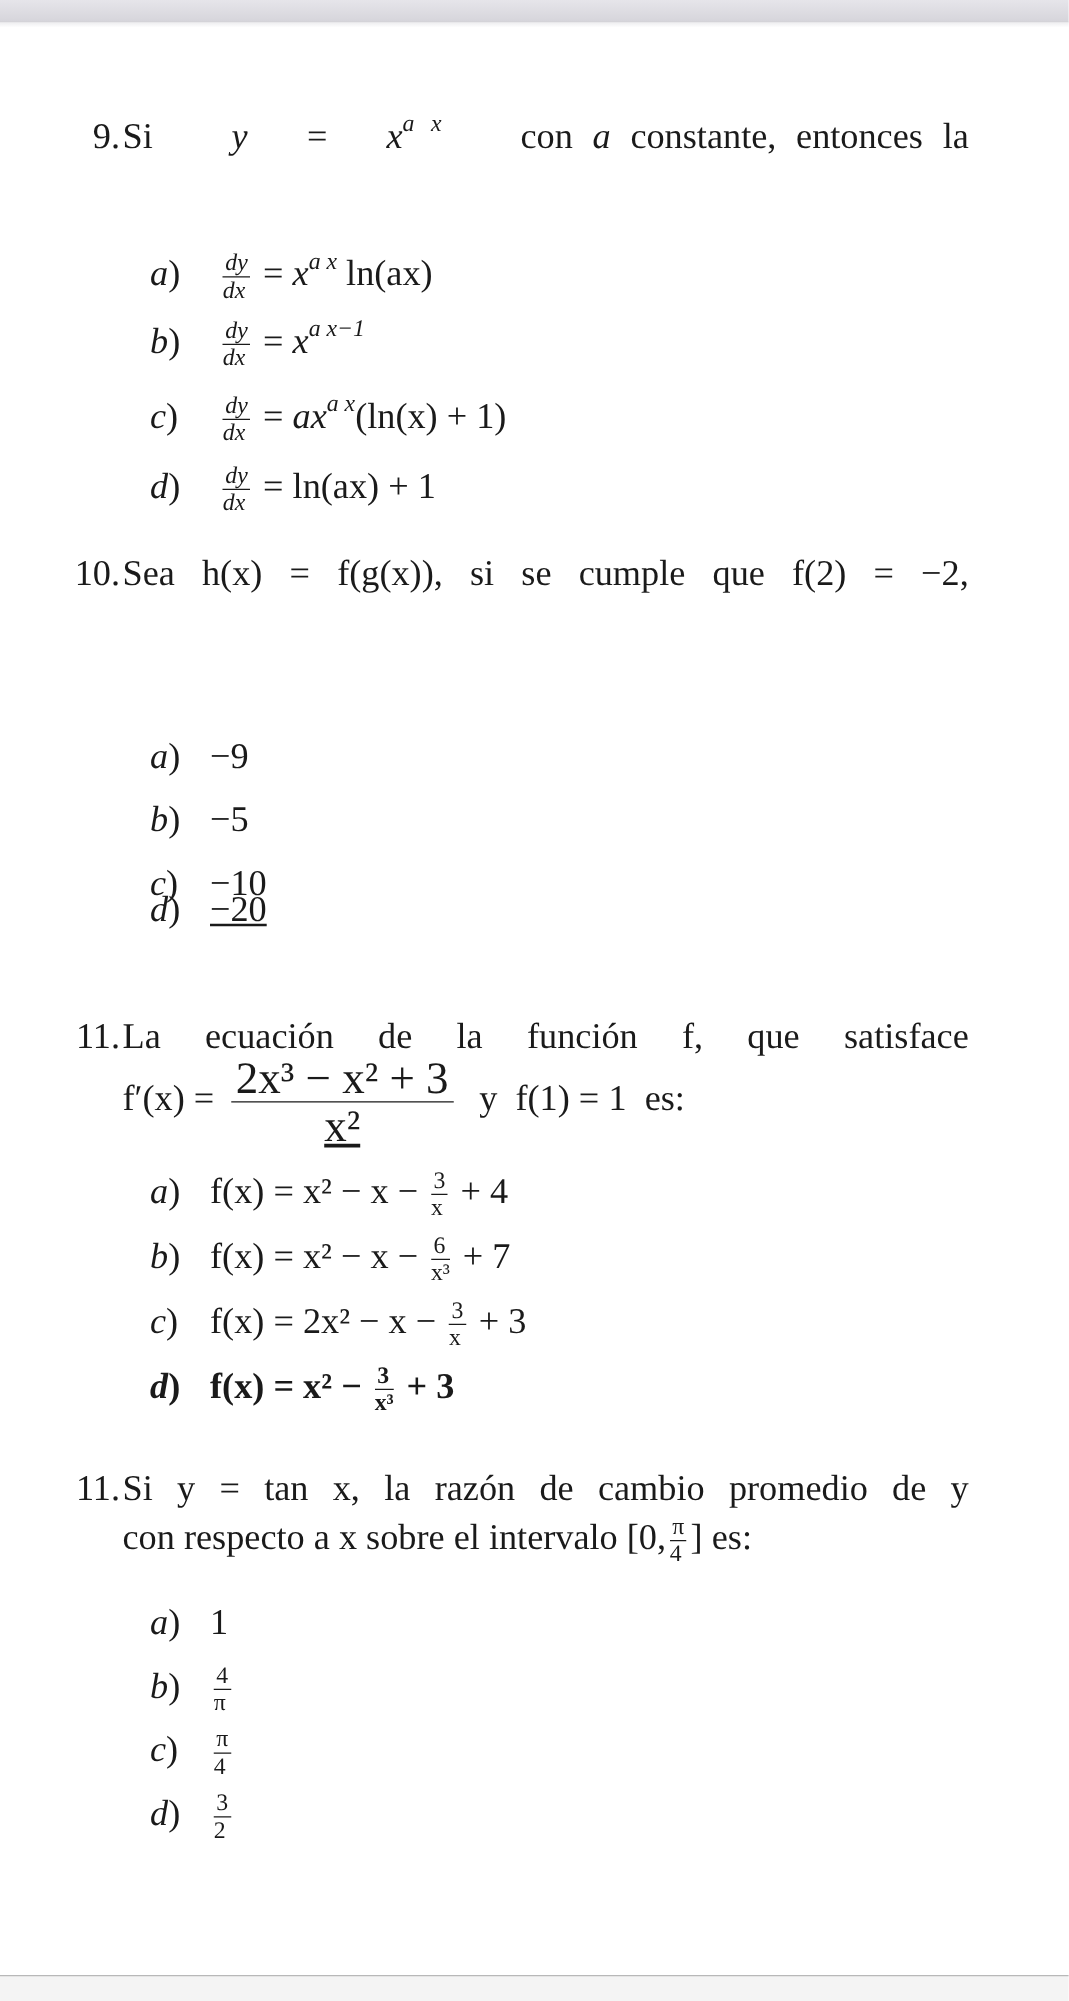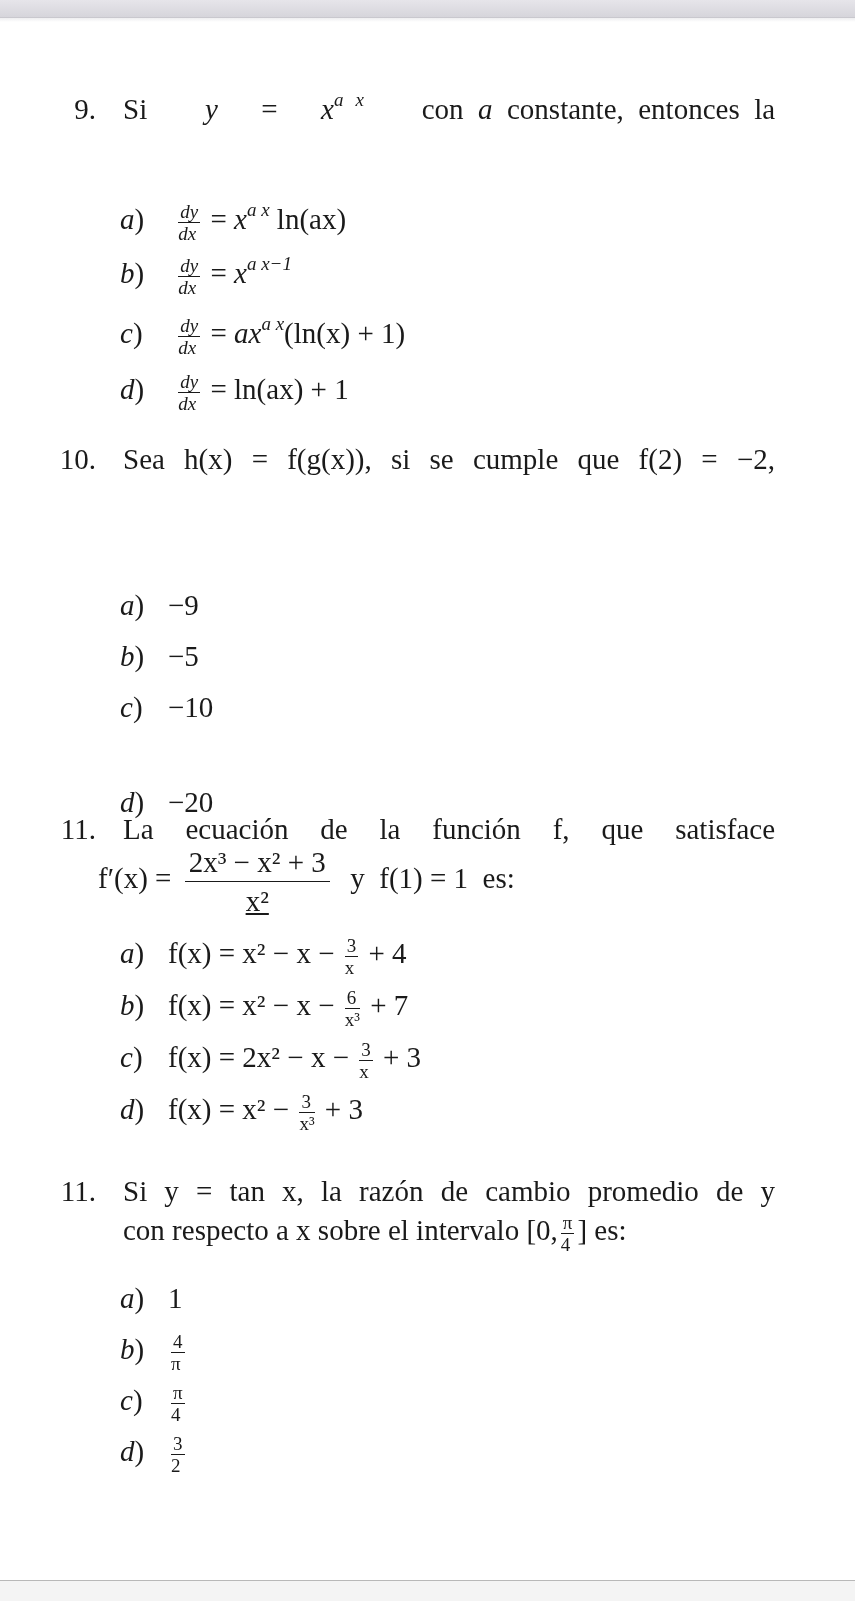--- a/index.html
+++ b/index.html
@@ -7,31 +7,31 @@
          font-family:"Liberation Serif","DejaVu Serif",serif; color:#1a1a1a; }
   .topbar { position:absolute; left:0; top:0; width:855px; height:17px;
             background:linear-gradient(#e6e5ea,#d6d5db); border-bottom:1px solid #c9c8ce; }
   .topbar-shade { position:absolute; left:0; top:18px; width:855px; height:4px;
             background:linear-gradient(#eeeef0,#ffffff); }
   .bottombar { position:absolute; left:0; top:1580px; width:855px; height:21px;
             background:#f4f4f4; border-top:1px solid #b8b8b8; }
   .page { position:absolute; left:0; top:0; width:855px; }
   .q { position:absolute; left:40px; width:735px; font-size:29px; line-height:39px; }
   .qnum { position:absolute; left:0; width:56px; text-align:right; }
-  .qtext { margin-left:83px; text-align:justify; text-align-last:left; }
+  .qtext { margin-left:58px; text-align:justify; text-align-last:left; }
   .qtext.just { text-align-last:justify; }
   i, .m { font-style:italic; }
   .opt { position:absolute; left:120px; font-size:29px; height:46px; line-height:46px; white-space:nowrap; }
   .lab { display:inline-block; width:48px; font-style:italic; }
   .lab .par { font-style:normal; }
   sup { font-size:19px; vertical-align:13px; line-height:0; }
   .frac { display:inline-block; vertical-align:middle; font-size:19px; line-height:19px; margin:0 3px; }
   .frac .num { display:block; border-bottom:1.5px solid #1a1a1a; padding:0 2px 1px; }
   .frac .den { display:block; padding-top:1px; }
-  .bigfrac { display:inline-block; vertical-align:middle; text-align:center; font-size:29px; line-height:34px; margin:0 6px; }
+  .bigfrac { display:inline-block; vertical-align:middle; text-align:center; font-size:36px; line-height:34px; margin:0 6px; }
   .bigfrac .num { display:block; border-bottom:1.5px solid #1a1a1a; padding:0 4px 2px; }
   .bigfrac .den { display:block; padding-top:2px;text-decoration:underline; }
 </style>
 </head>
 <body>
 
 <div class="topbar"></div>
 <div class="topbar-shade"></div>
 
 <div class="page">
@@ -77,21 +77,21 @@
 
   <div class="opt" style="top:582px;">
     <span class="lab"><span>a</span><span class="par">)</span></span><span>−9</span>
   </div>
   <div class="opt" style="top:633px;">
     <span class="lab"><span>b</span><span class="par">)</span></span><span>−5</span>
   </div>
   <div class="opt" style="top:684px;">
     <span class="lab"><span>c</span><span class="par">)</span></span><span>−10</span>
   </div>
-  <div class="opt" style="top:779px;">
+  <div class="opt" style="top:705px;text-decoration:underline;">
     <span class="lab"><span>d</span><span class="par">)</span></span><span>−20</span>
   </div>
 
   <div class="q" style="top:810px;">
     <span class="qnum">11.</span>
     <div class="qtext just">La ecuación de la función f, que satisface</div>
   </div>
   <div style="position:absolute; left:98px; top:845px; font-size:29px; white-space:nowrap;">
     <span>f′(x) =</span>
     <span class="bigfrac"><span class="num">2x³ − x² + 3</span><span class="den">x²</span></span>
@@ -100,21 +100,21 @@
 
   <div class="opt" style="top:930px;">
     <span class="lab"><span>a</span><span class="par">)</span></span><span>f(x) = x² − x − </span><span class="frac"><span class="num">3</span><span class="den">x</span></span><span> + 4</span>
   </div>
   <div class="opt" style="top:982px;">
     <span class="lab"><span>b</span><span class="par">)</span></span><span>f(x) = x² − x − </span><span class="frac"><span class="num">6</span><span class="den">x³</span></span><span> + 7</span>
   </div>
   <div class="opt" style="top:1034px;">
     <span class="lab"><span>c</span><span class="par">)</span></span><span>f(x) = 2x² − x − </span><span class="frac"><span class="num">3</span><span class="den">x</span></span><span> + 3</span>
   </div>
-  <div class="opt" style="top:1086px;">
+  <div class="opt" style="top:1086px;font-weight:bold;">
     <span class="lab"><span>d</span><span class="par">)</span></span><span>f(x) = x² − </span><span class="frac"><span class="num">3</span><span class="den">x³</span></span><span> + 3</span>
   </div>
 
   <div class="q" style="top:1172px;">
     <span class="qnum">11.</span>
     <div class="qtext just">Si y = tan x, la razón de cambio promedio de y</div>
     <div class="qtext" style="white-space:nowrap;">
       <span>con respecto a x sobre el intervalo [0,</span><span class="frac"><span class="num">π</span><span class="den">4</span></span><span>] es:</span>
     </div>
   </div>

